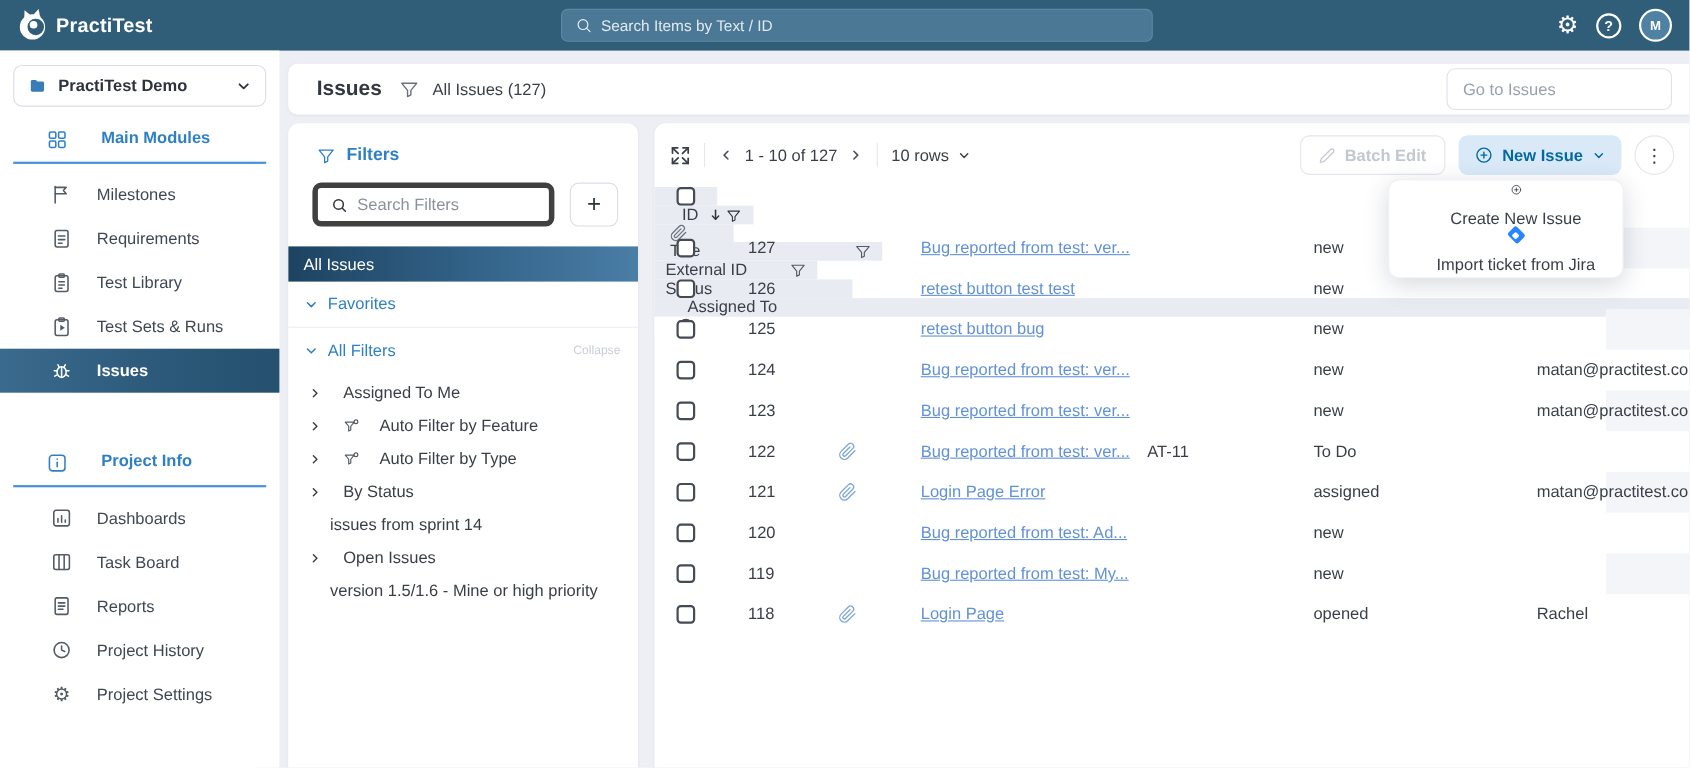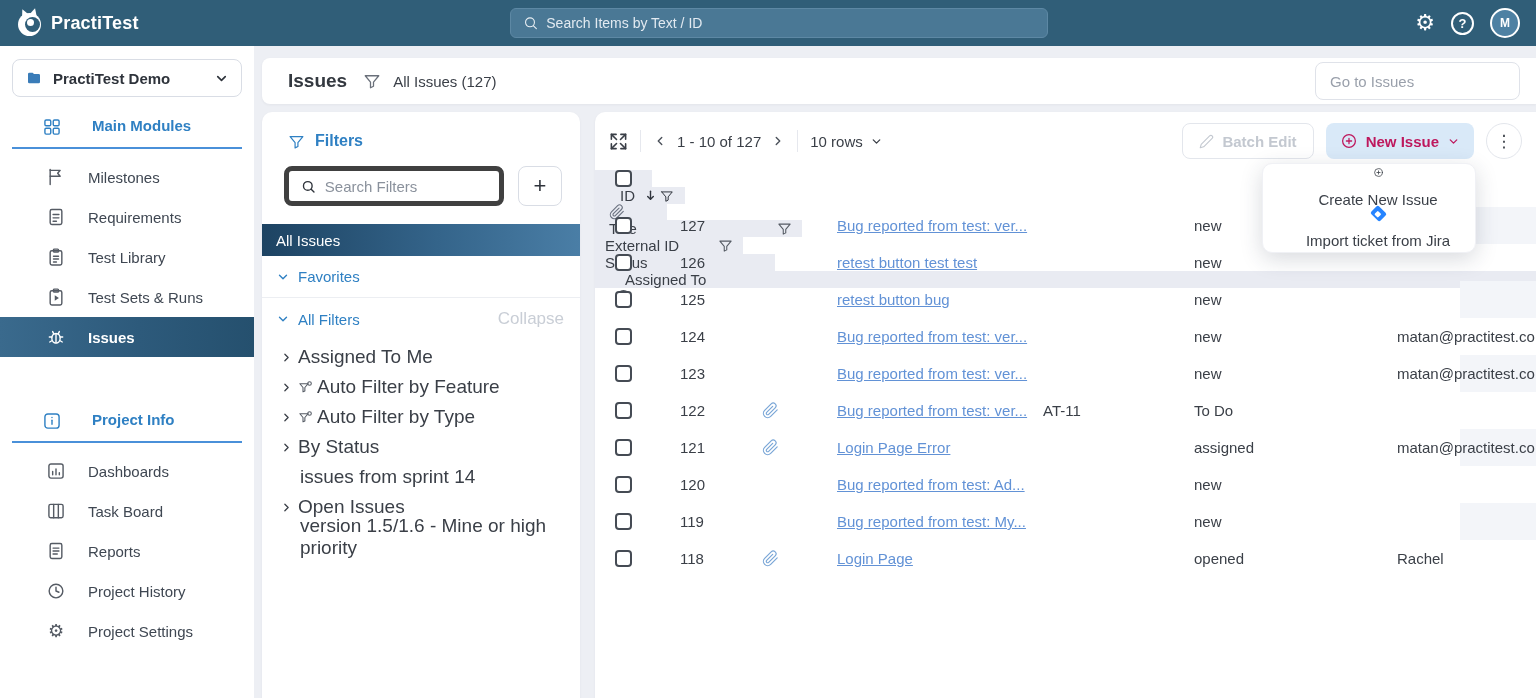--- a/index.html
+++ b/index.html
@@ -101,23 +101,23 @@
   .selected-filter-bar {
     height:32px; background:linear-gradient(90deg,#1d4362 0%,#34648a 55%,#4a7ea6 100%);
     color:#fff; font-size:15px; display:flex; align-items:center; padding-left:14px;
   }
   .fav-row, .allfilters-row {
     height:42px; display:flex; align-items:center; gap:8px; padding-left:14px;
     color:#2f80c3; font-size:15px; cursor:pointer;
   }
   .fav-row { border-bottom:1px solid #eceef2; }
   .allfilters-row .spacer { flex:1; }
-  .collapse-label { color:#c9ced6; font-size:17px; padding-right:16px; }
+  .collapse-label { color:#c9ced6; font-size:11px; padding-right:16px; }
   .tree { padding-top:2px; }
-  .tree-row { height:30px; display:flex; align-items:center; gap:4px; padding-left:18px; font-size:19px; color:#3a3f47; cursor:pointer; }
+  .tree-row { height:30px; display:flex; align-items:center; gap:18px; padding-left:18px; font-size:15px; color:#3a3f47; cursor:pointer; }
   .tree-row .tchev { width:14px; color:#3a3f47; display:flex; }
   .tree-row.leaf { padding-left:38px; }
   .tree-row .auto-ic { color:#555b64; display:flex; }
 
   
   .table-card {
     position:absolute; left:595px; top:112px; right:0; bottom:0; background:#fff;
     border-radius:10px 0 0 0; box-shadow:0 1px 3px rgba(30,40,60,.05);
   }
   .tc-toolbar { height:58px; display:flex; align-items:center; padding:0 14px; gap:12px; }
@@ -126,21 +126,21 @@
   .pg-btn { color:#4b515a; cursor:pointer; display:flex; }
   .rows-select { display:flex; align-items:center; gap:7px; font-size:15px; cursor:pointer; }
   .tc-toolbar .grow { flex:1; }
   .btn-batch {
     height:36px; border:1px solid #e3e6ec; background:#fff; border-radius:8px; padding:0 16px;
     color:#c3c8d0; font-size:15px; font-weight:700; display:flex; align-items:center; gap:8px; cursor:default;
     font-family:"Liberation Sans",sans-serif;
   }
   .btn-new-issue {
     height:36px; border:none; background:#d9e9f8; border-radius:8px; padding:0 14px;
-    color:#be185d; font-size:15px; font-weight:700; display:flex; align-items:center; gap:8px; cursor:pointer;
+    color:#0369a1; font-size:15px; font-weight:700; display:flex; align-items:center; gap:8px; cursor:pointer;
     font-family:"Liberation Sans",sans-serif;
   }
   .btn-dots {
     width:36px; height:36px; border:1px solid #e3e6ec; border-radius:50%; background:#fff;
     font-size:17px; color:#3a3f47; cursor:pointer; line-height:1;
   }
 
   .thead { display:flex; height:37px; padding-right:0; position:relative;flex-direction:column; }
   .th { background:#e9ebf2; display:flex; align-items:center; font-size:15px; color:#3a3f47; margin-right:3px; }
   .th.c-check { width:57px; justify-content:center; }

